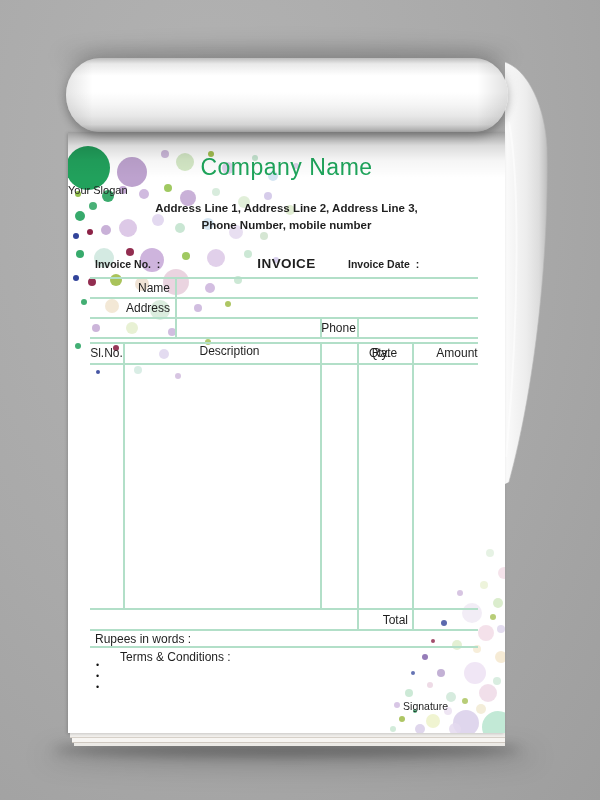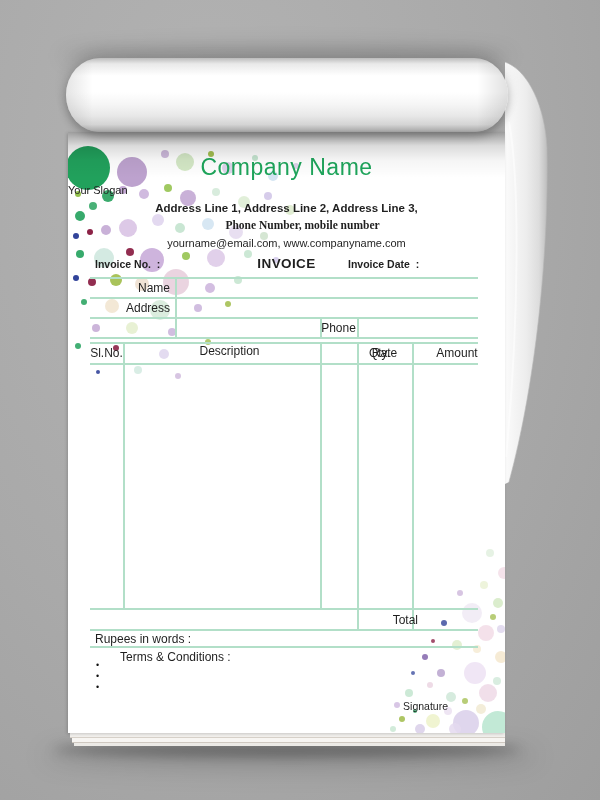--- a/index.html
+++ b/index.html
@@ -39,21 +39,21 @@
   }
   .page .top-grad{position:absolute;left:0;top:0;width:100%;height:46px;
     background:linear-gradient(180deg, rgba(0,0,0,0.38) 0%, rgba(0,0,0,0.14) 30%, rgba(0,0,0,0.04) 62%, rgba(0,0,0,0) 100%);
     z-index:5;pointer-events:none;}
   .decor{position:absolute;z-index:1;pointer-events:none;}
   .content{position:absolute;inset:0;z-index:2;color:#1f1f1f;}
   
   .company{position:absolute;left:0;top:22px;width:100%;text-align:center;font-size:23px;color:#1ea55b;letter-spacing:0.5px;}
   .slogan{position:absolute;left:0;top:52px;width:100%;font-size:11px;color:#222;}
   .addr1{position:absolute;left:0;top:70px;width:100%;text-align:center;font-size:11.5px;font-weight:bold;}
-  .addr2{position:absolute;left:16px;top:87px;width:100%;text-align:center;font-size:11.5px;font-weight:bold;font-family:Liberation Serif, serif;}
+  .addr2{position:absolute;left:0;top:87px;width:100%;text-align:center;font-size:11.5px;font-weight:bold;}
   .contact{position:absolute;left:0;top:105px;width:100%;text-align:center;font-size:11px;}
   
   .inv-no{position:absolute;left:27px;top:126px;font-size:10.5px;font-weight:bold;white-space:pre;}
   .inv-title{position:absolute;left:0;top:124px;width:100%;text-align:center;font-size:13.5px;font-weight:bold;letter-spacing:0.4px;}
   .inv-date{position:absolute;left:280px;top:126px;font-size:10.5px;font-weight:bold;white-space:pre;}
   
   .hl{position:absolute;height:1.5px;background:#b2dfc8;}
   .vl{position:absolute;width:1.5px;background:#b2dfc8;}
   .lbl{position:absolute;font-size:12px;color:#1f1f1f;}
   .r{text-align:right;} .c{text-align:center;}
@@ -189,21 +189,20 @@
     <circle cx="188" cy="84" r="3" fill="#9ab83d" opacity="0.7"></circle>
       <circle cx="172" cy="116" r="4" fill="#f4e8ce" opacity="0.75"></circle>
     <circle cx="108" cy="140" r="2" fill="#32449a" opacity="0.75"></circle>
   </svg>
 
   <div class="content">
     <div class="company">Company Name</div>
     <div class="slogan">Your Slogan</div>
     <div class="addr1">Address Line 1, Address Line 2, Address Line 3,</div>
     <div class="addr2">Phone Number, mobile number</div>
-    <div class="contact">yourname@email.com, www.companyname.com</div>
 
     <div class="inv-no">Invoice No.  :</div>
     <div class="inv-title">INVOICE</div>
     <div class="inv-date">Invoice Date  :</div>
 
     <div class="hl" style="left:22px;top:145px;width:388px;"></div>
     <div class="hl" style="left:22px;top:165px;width:388px;"></div>
     <div class="hl" style="left:22px;top:185px;width:388px;"></div>
     <div class="hl" style="left:22px;top:205px;width:388px;"></div>
     <div class="vl" style="left:107px;top:145px;height:60px;"></div>
@@ -219,21 +218,21 @@
     <div class="hl" style="left:22px;top:497px;width:388px;"></div>
     <div class="vl" style="left:55px;top:210px;height:266px;"></div>
     <div class="vl" style="left:252px;top:210px;height:266px;"></div>
     <div class="vl" style="left:289px;top:210px;height:287px;"></div>
     <div class="vl" style="left:344px;top:210px;height:287px;"></div>
     <div class="lbl c" style="left:22px;top:214px;width:33px;">Sl.No.</div>
     <div class="lbl c" style="left:55px;top:212px;width:213px;">Description</div>
     <div class="lbl c" style="left:252px;top:214px;width:37px;padding-left:41px;">Qty.</div>
     <div class="lbl c" style="left:289px;top:214px;width:55px;">Rate</div>
     <div class="lbl c" style="left:344px;top:214px;width:66px;padding-left:12px;">Amount</div>
-    <div class="lbl r" style="left:285px;top:481px;width:65px;">Total</div>
+    <div class="lbl r" style="left:275px;top:481px;width:65px;">Total</div>
 
     <div class="lbl" style="left:27px;top:500px;">Rupees in words :</div>
     <div class="hl" style="left:22px;top:514px;width:388px;"></div>
     <div class="lbl" style="left:27px;top:518px;margin-left:25px;">Terms &amp; Conditions :</div>
     <div class="bullet" style="left:28px;top:528px;">•</div>
     <div class="bullet" style="left:28px;top:539px;">•</div>
     <div class="bullet" style="left:28px;top:550px;">•</div>
     <div class="sig">Signature</div>
   </div>
 

